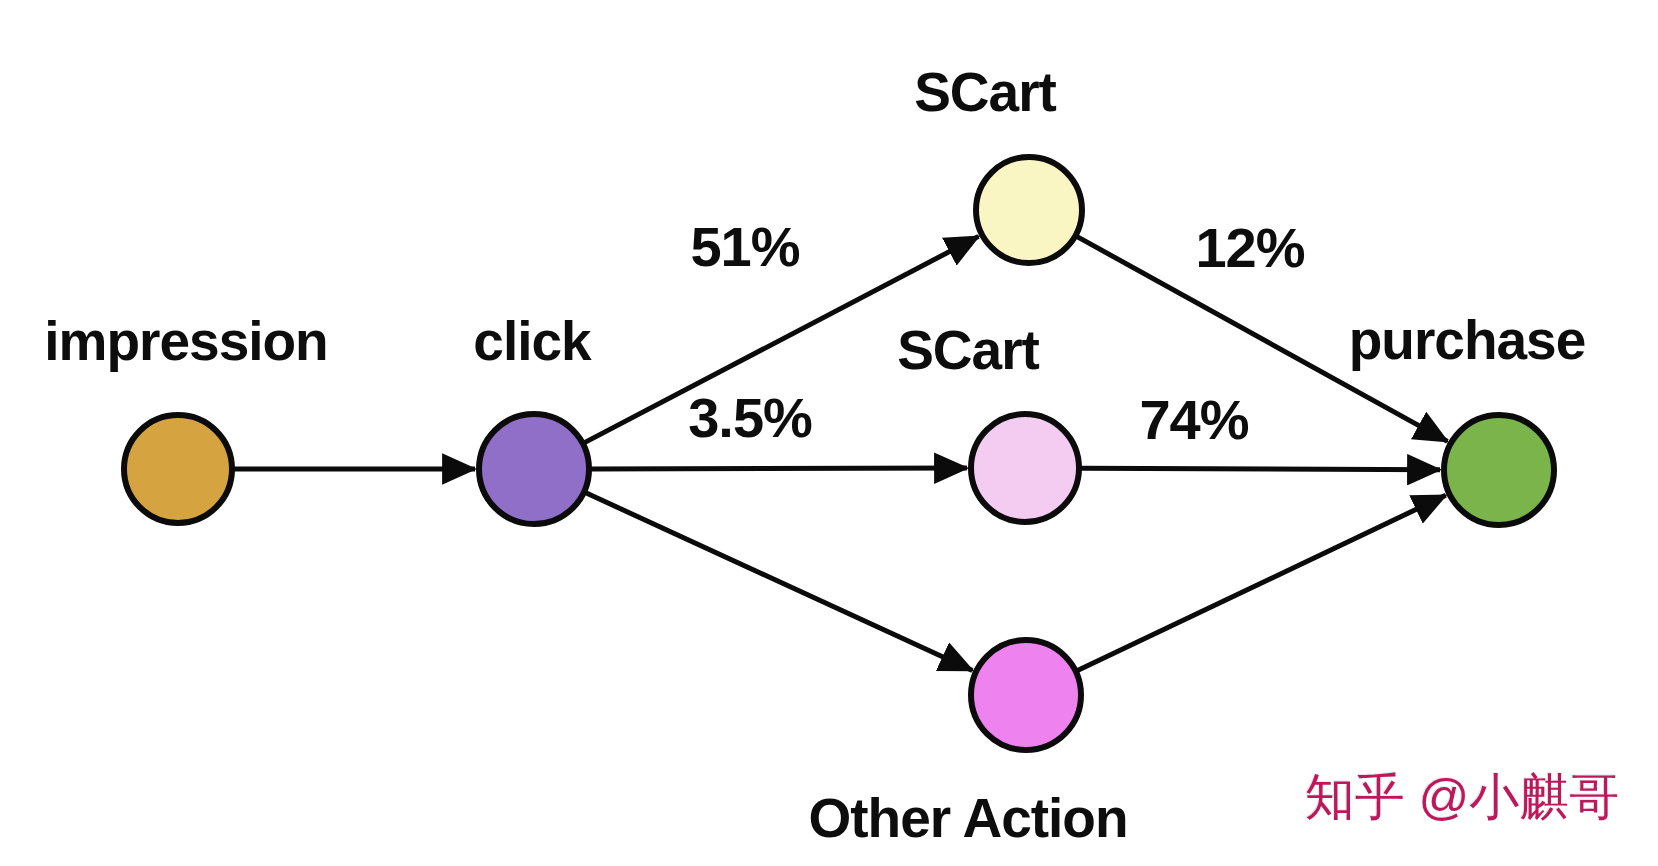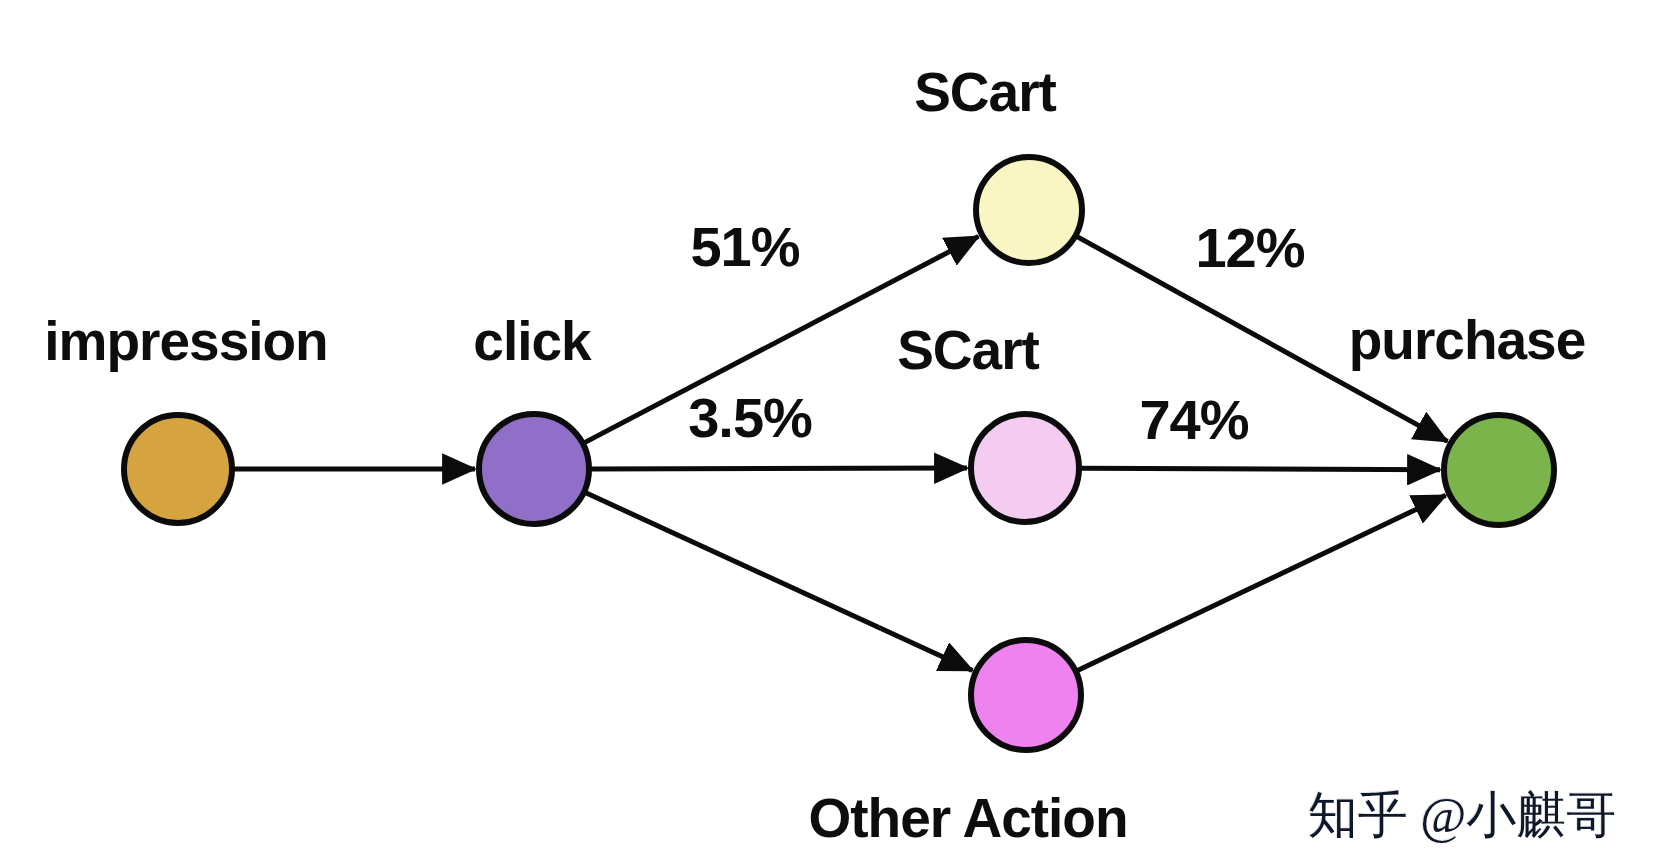--- a/index.html
+++ b/index.html
@@ -64,14 +64,14 @@
       <div class="edge-label" style="left: 750px; top: 418px; text-align: center;">3.5%</div>
       <div class="edge-label" style="left: 1250px; top: 248px;">12%</div>
       <div class="edge-label" style="left: 1194px; top: 420px;">74%</div>
       <div class="node-label" style="left: 186px; top: 341px;">impression</div>
       <div class="node-label" style="left: 532px; top: 341px;">click</div>
       <div class="node-label" style="left: 985px; top: 92px;">SCart</div>
       <div class="node-label" style="left: 968px; top: 350px;">SCart</div>
       <div class="node-label" style="left: 968px; top: 774px; margin-top: 44px;">Other Action</div>
       <div class="node-label" style="left: 1424px; top: 340px; margin-left: 43px;">purchase</div>
     </div>
-  <div id="watermark" style="left: 1462px; top: 815px; color: #0f172a; font-family: Liberation Serif, serif;">知乎 @小麒哥</div>
+  <div id="watermark" style="left: 1462px; top: 797px; color: #be185d;">知乎 @小麒哥</div>
 </div>
 
 </body></html>

